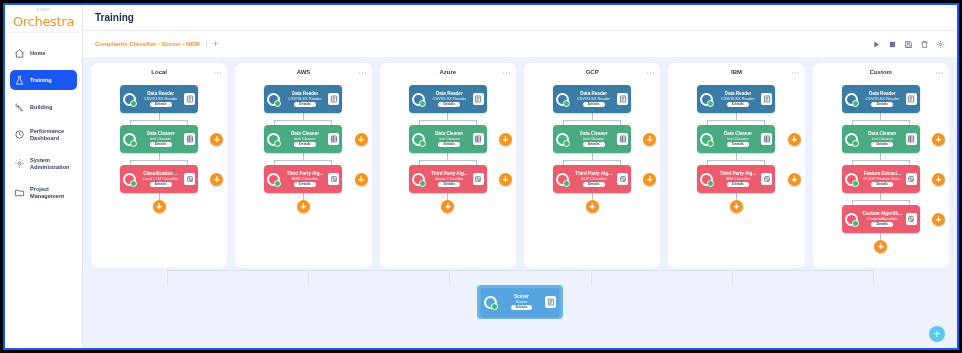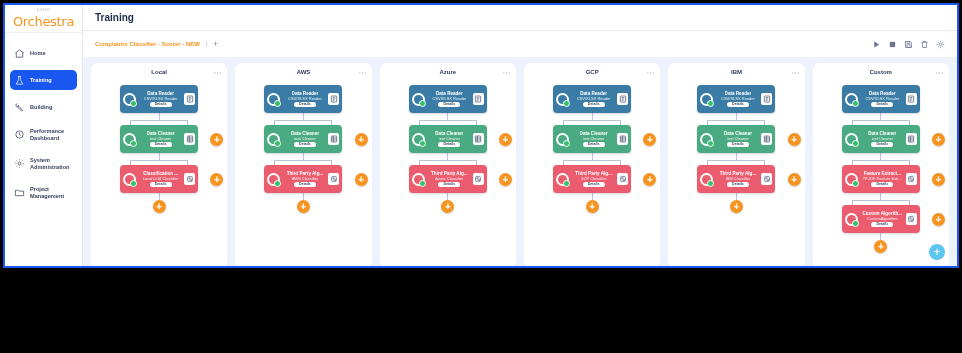--- a/index.html
+++ b/index.html
@@ -4,21 +4,21 @@
 <style>
   * { box-sizing: border-box; margin:0; padding:0; }
   html,body { width:962px; height:353px; overflow:hidden; }
   body {
     font-family: "Liberation Sans", sans-serif;
     background:#000;
     font-size:11px;
     color:#2b3a5b;
   }
   .app {
-    position:absolute; left:3px; top:3px; width:956px; height:265px;
+    position:absolute; left:3px; top:3px; width:956px; height:347px;
     background:#ffffff; border:2px solid #1a56f0; overflow:hidden;
     display:flex;
   }
   
   .sidebar {
     width:78px; height:100%; background:#ffffff;
     border-right:1px solid #e3e8f4;
     display:flex; flex-direction:column;
     flex:0 0 78px;
   }

